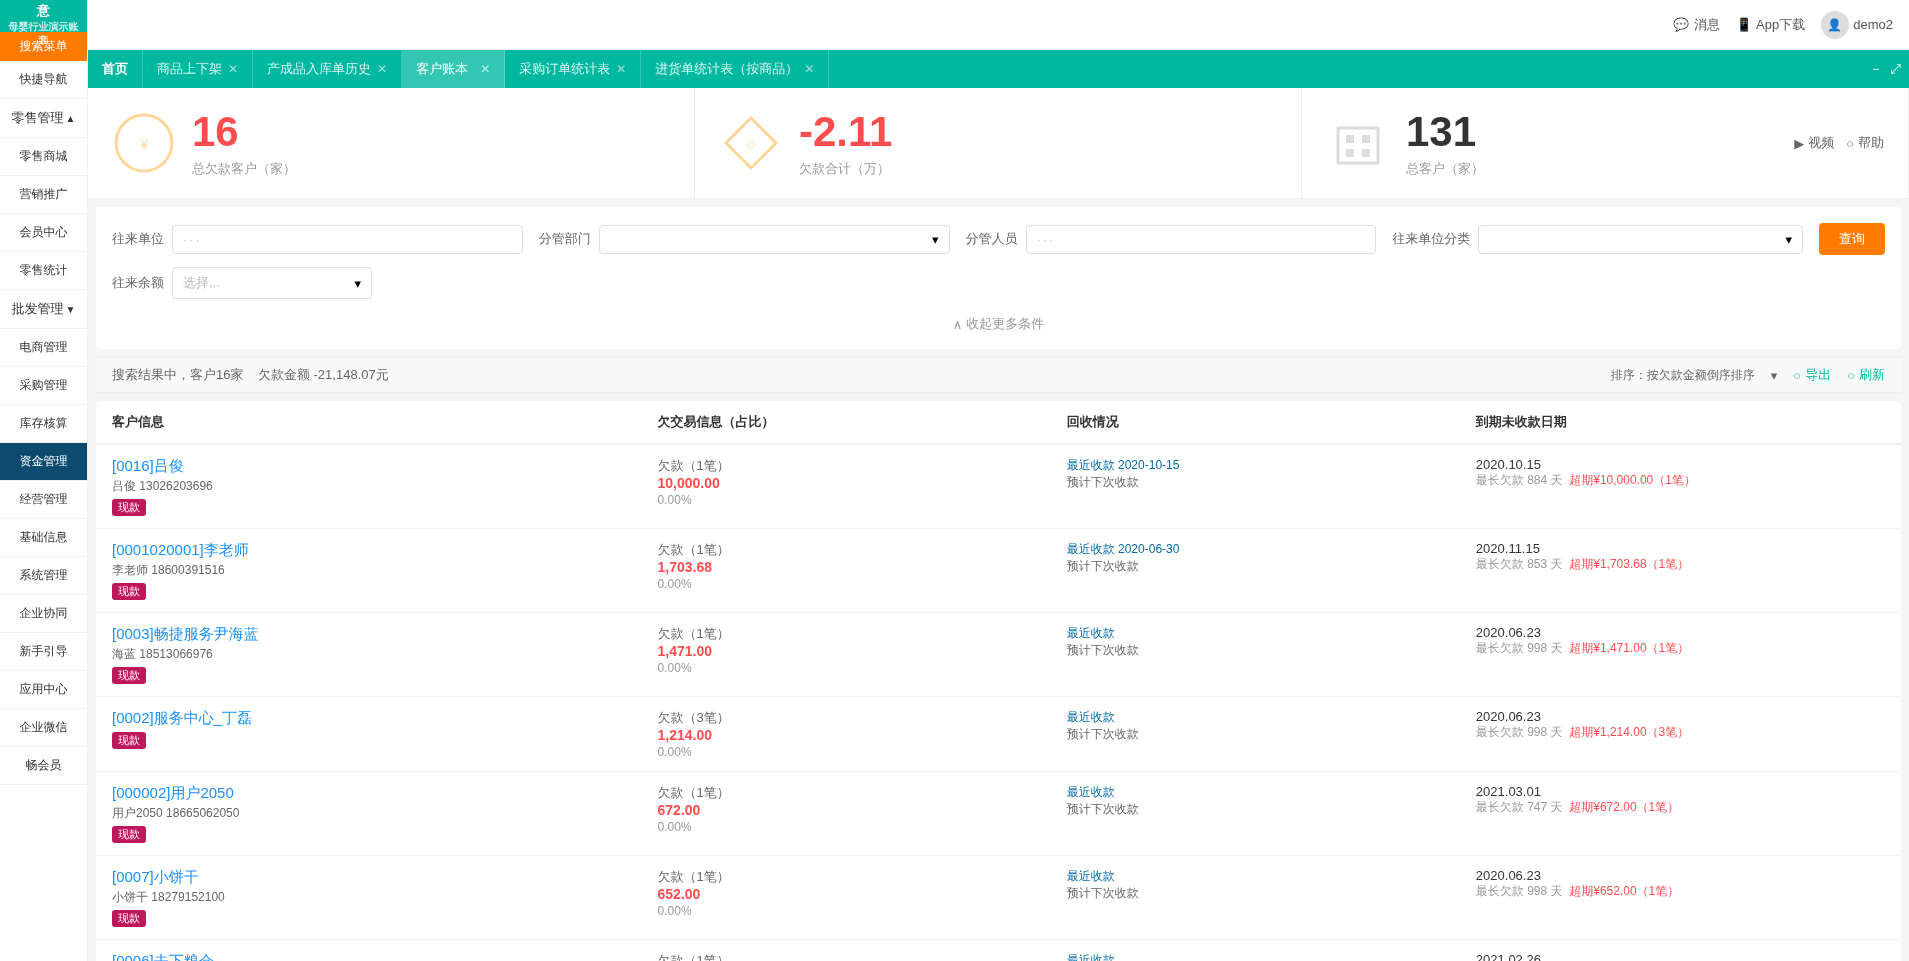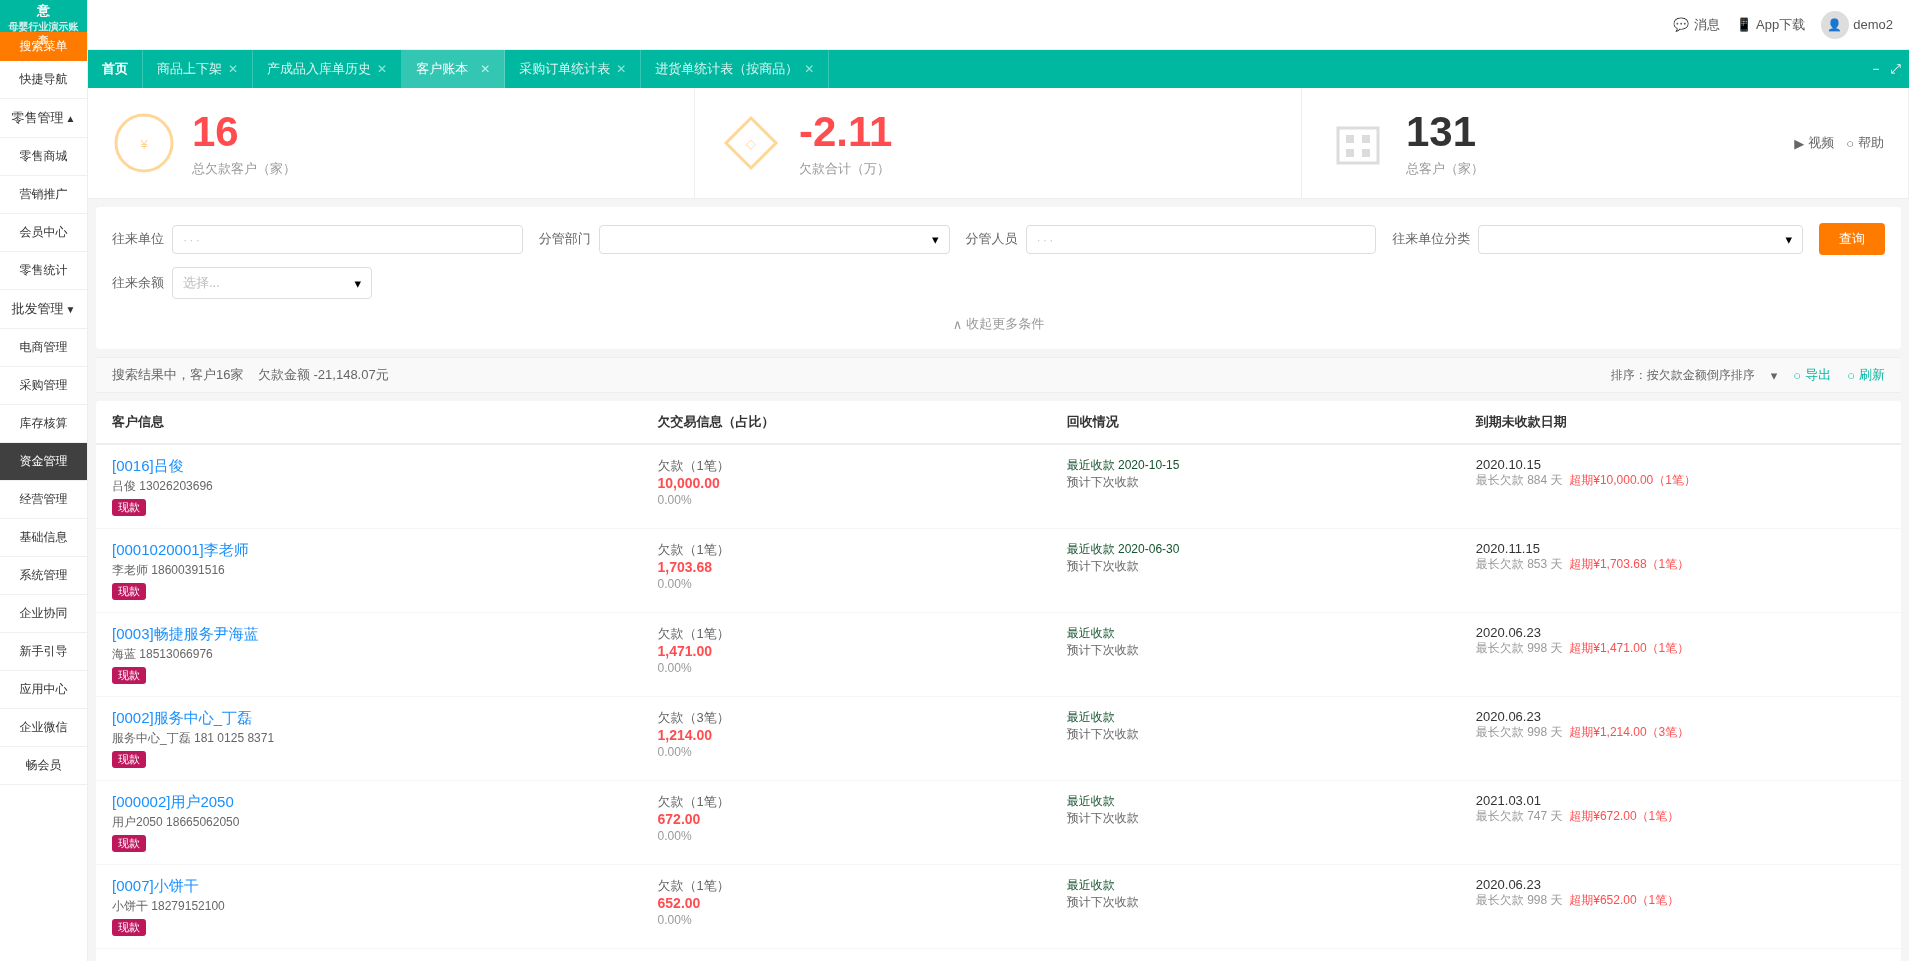--- a/index.html
+++ b/index.html
@@ -4,21 +4,21 @@
   <style>
     * { box-sizing: border-box; margin: 0; padding: 0; font-family: 'Microsoft YaHei', Arial, sans-serif; font-size: 13px; }
     body { background: #f5f5f5; display: flex; height: 961px; overflow: hidden; }
 
     
     .sidebar { width: 88px; background: #fff; border-right: 1px solid #eee; display: flex; flex-direction: column; flex-shrink: 0; }
     .sidebar-logo { background: #00b8a0; padding: 8px; display: flex; align-items: center; justify-content: center; height: 32px; }
     .sidebar-logo-text { color: #fff; font-size: 11px; font-weight: bold; text-align: center; line-height: 1.3; }
     .sidebar-search { background: #ff7b00; color: #fff; text-align: center; padding: 6px 4px; font-size: 12px; cursor: pointer; }
     .sidebar-item { text-align: center; padding: 10px 4px; color: #333; cursor: pointer; font-size: 12px; border-bottom: 1px solid #f0f0f0; }
-    .sidebar-item.active { background: #404040; color: #fff; }
+    .sidebar-item.active { background: #0c4a6e; color: #fff; }
     .sidebar-item.has-arrow { display: flex; align-items: center; justify-content: center; gap: 2px; }
 
     
     .main { flex: 1; display: flex; flex-direction: column; overflow: hidden; }
 
     
     .topbar { height: 50px; background: #fff; border-bottom: 1px solid #eee; display: flex; align-items: center; justify-content: flex-end; padding: 0 16px; gap: 16px; }
     .topbar-item { display: flex; align-items: center; gap: 4px; color: #555; font-size: 13px; cursor: pointer; }
     .topbar-avatar { width: 28px; height: 28px; border-radius: 50%; background: #ddd; overflow: hidden; display: flex; align-items: center; justify-content: center; font-size: 12px; color: #666; }
 
@@ -65,21 +65,21 @@
     .table-wrap { margin: 8px; background: #fff; border-radius: 4px; }
     .table-header { display: grid; grid-template-columns: 2fr 1.5fr 1.5fr 1.5fr; padding: 12px 16px; border-bottom: 2px solid #eee; font-weight: bold; color: #333; font-size: 13px; }
     .table-row { display: grid; grid-template-columns: 2fr 1.5fr 1.5fr 1.5fr; padding: 12px 16px; border-bottom: 1px solid #f5f5f5; align-items: start; }
     .customer-name { color: #1890ff; font-size: 15px; cursor: pointer; }
     .customer-phone { color: #666; font-size: 12px; margin-top: 2px; }
     .badge { display: inline-block; background: #be185d; color: #fff; border-radius: 3px; padding: 1px 6px; font-size: 11px; margin-top: 4px; }
     .owe-count { color: #666; font-size: 13px; }
     .owe-amount { color: #ff4d4f; font-size: 14px; font-weight: bold; }
     .owe-percent { color: #999; font-size: 12px; margin-top: 2px; }
     .collection-info { color: #666; font-size: 12px; }
-    .collection-date { color: #14532d; font-size: 12px; }
+    .collection-date { color: #0369a1; font-size: 12px; }
     .due-date { color: #333; font-size: 13px; }
     .overdue-text { color: #ff4d4f; font-size: 12px; cursor: pointer; }
     .overdue-days { color: #999; font-size: 12px; }
 
     
     ::-webkit-scrollbar { width: 6px; height: 6px; }
     ::-webkit-scrollbar-track { background: #f1f1f1; }
     ::-webkit-scrollbar-thumb { background: #ccc; border-radius: 3px; }
   </style>
 </head>
@@ -356,21 +356,20 @@
       <div class="collection-info">预计下次收款</div>
     </div>
     <div>
       <div class="due-date">2020.06.23</div>
       <div class="overdue-days">最长欠款 998 天 &nbsp;<span class="overdue-text">超期¥1,471.00（1笔）</span></div>
     </div>
   </div>
           <div class="table-row">
     <div>
       <div class="customer-name">[0002]服务中心_丁磊</div>
-      <div class="customer-phone">服务中心_丁磊 181 0125 8371</div>
       <span class="badge">现款</span>
     </div>
     <div>
       <div class="owe-count">欠款（3笔）</div>
       <div class="owe-amount">1,214.00</div>
       <div class="owe-percent">0.00%</div>
     </div>
     <div>
       <div class="collection-date">最近收款</div>
       <div class="collection-info">预计下次收款</div>

